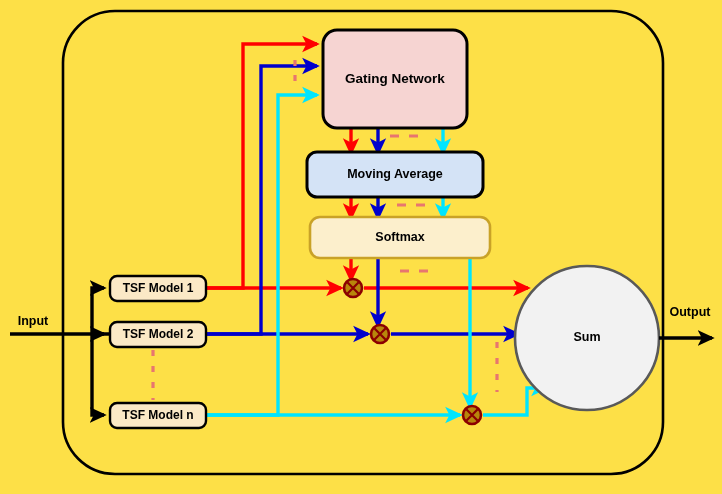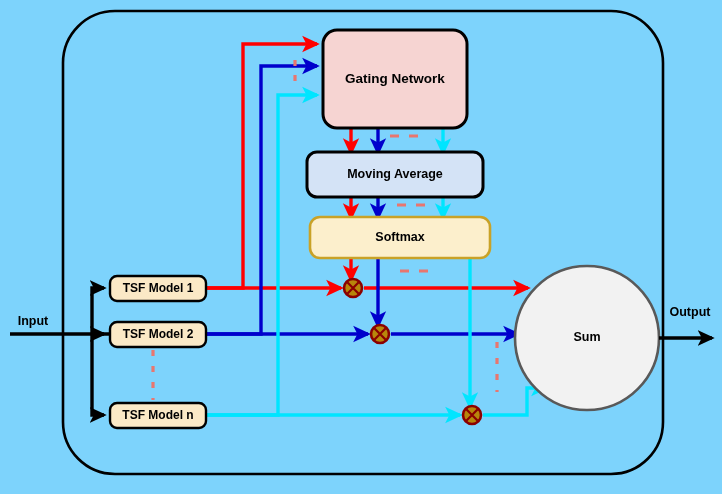--- a/index.html
+++ b/index.html
@@ -4,21 +4,21 @@
 <style>
   html, body {
     margin: 0;
     padding: 0;
     background: #ffffff;
   }
   #stage {
     position: relative;
     width: 722px;
     height: 494px;
-    background: #7dd3fc;
+    background: #fde047;
     font-family: "Liberation Sans", sans-serif;
     overflow: hidden;
     text-align: right;
   }
   svg#diagram {
     position: absolute;
     left: 0;
     top: 0;
     width: 722px;
     height: 494px;

